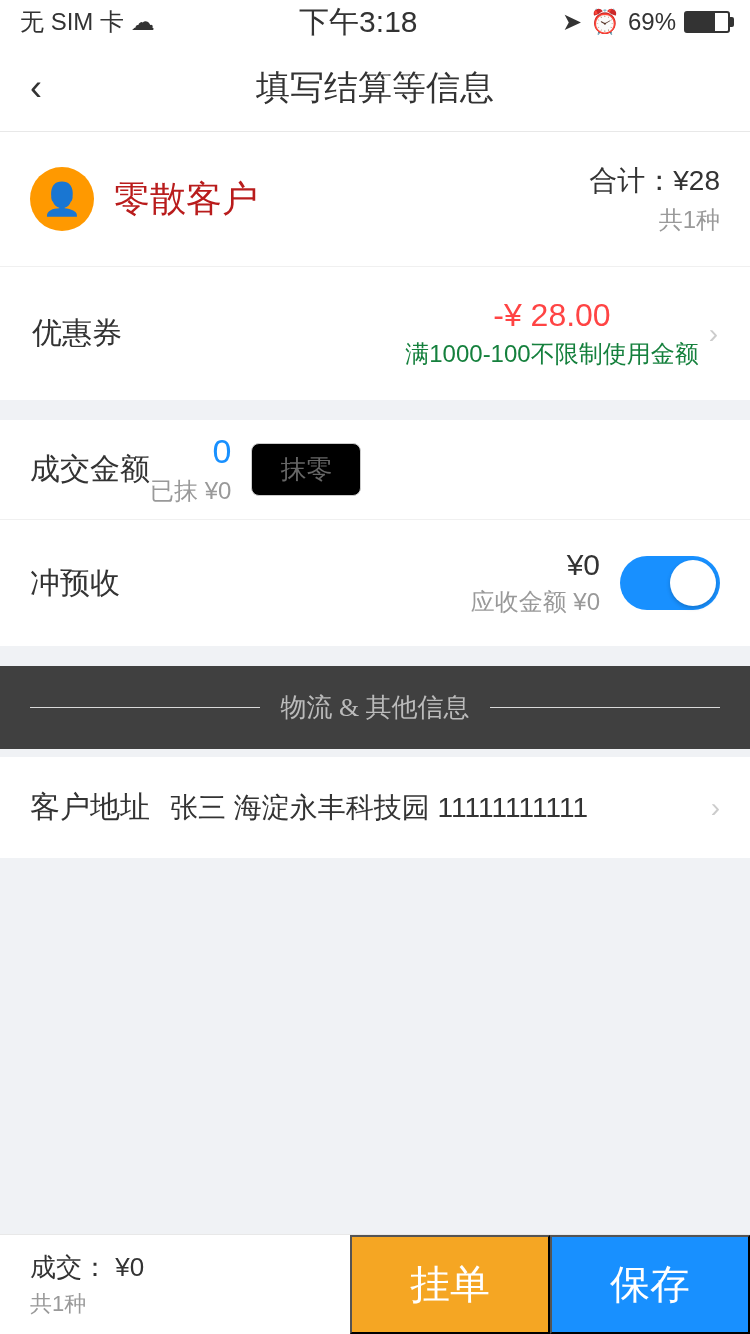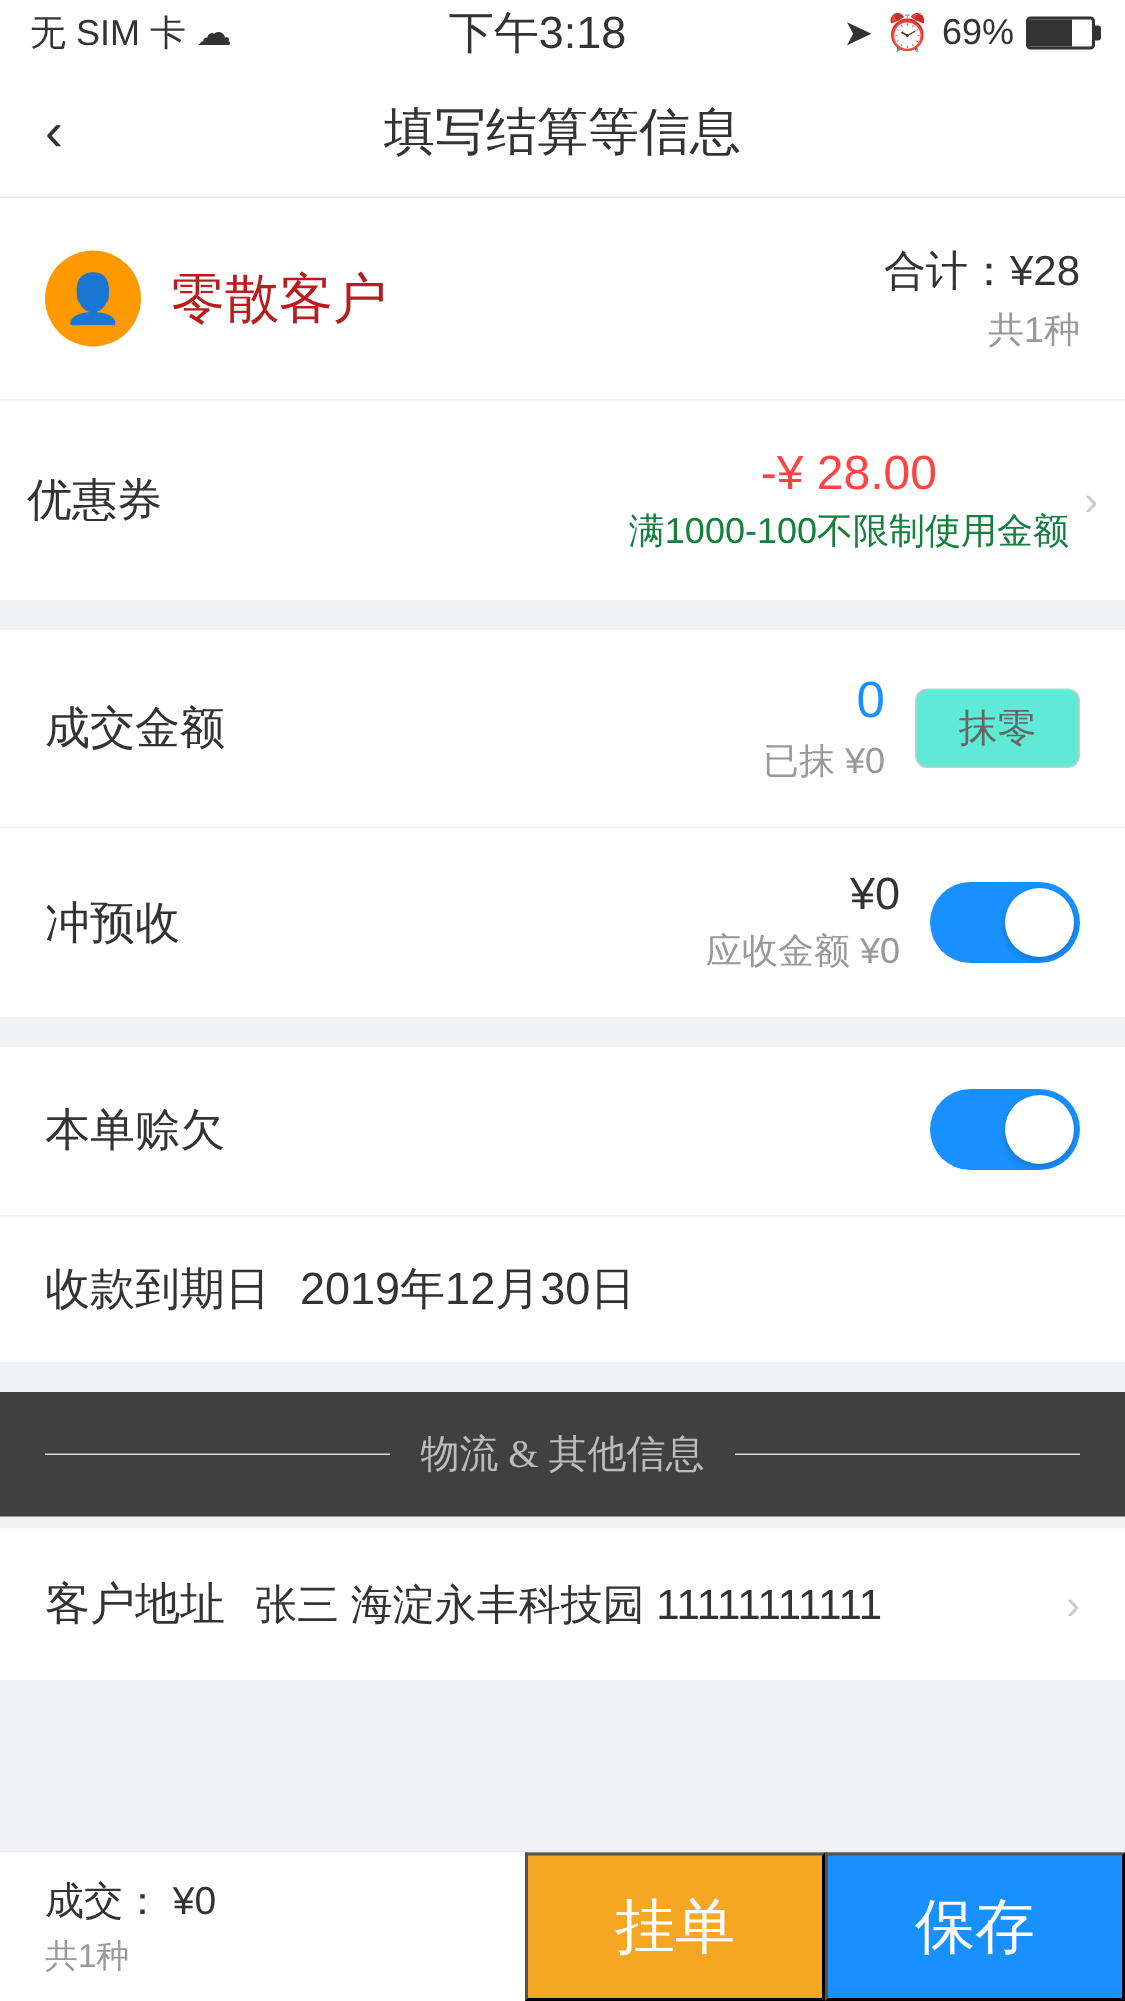--- a/index.html
+++ b/index.html
@@ -108,21 +108,21 @@
       color: #fff;
       font-size: 32px;
     }
     .customer-name { font-size: 36px; color: #b91c1c; }
     .customer-right { text-align: right; }
     .total-amount { font-size: 28px; color: #333; }
     .total-count { font-size: 24px; color: #999; margin-top: 4px; }
 
     
     .coupon-row {
-      padding: 30px 18px;
+      padding: 30px 32px;
       display: flex;
       align-items: center;
       justify-content: space-between;
       border-top: 1px solid #f0f0f0;
     }
     .coupon-label { font-size: 30px; color: #333; }
     .coupon-right { text-align: right; }
     .coupon-amount { font-size: 32px; color: #ff4444; font-weight: 500; text-align: center; }
     .coupon-desc { font-size: 24px; color: #15803d; margin-top: 4px; }
     .coupon-chevron {
@@ -133,41 +133,40 @@
     .coupon-right-wrap {
       display: flex;
       align-items: center;
     }
 
     
     .transaction-section {
       padding: 0 30px;
     }
     .transaction-row {
-      padding: 28px 0;
-      display: flex;
-      align-items: center;
-      justify-content: space-between;
+      padding: 12px 0;
+      display: flex;
+      align-items: center;
       border-bottom: 1px solid #f0f0f0;
     }
     .transaction-row:last-child { border-bottom: none; }
     .row-label { font-size: 30px; color: #333; }
     .row-right { display: flex; align-items: center; gap: 20px; }
     .transaction-amount {
       font-size: 34px;
       color: #1890ff;
       font-weight: 500;
     }
     .rounded-btn {
       border: 1px solid #ccc;
       border-radius: 8px;
       padding: 8px 28px;
       font-size: 26px;
       color: #666;
-      background: #5eead4;
+      background: #000000;
       cursor: pointer;
     }
     .sub-text { font-size: 24px; color: #999; margin-top: 4px; }
     .row-right-col { text-align: right; }
 
     
     .pre-collect-row {
       padding: 28px 30px;
       display: flex;
       align-items: center;
@@ -356,32 +355,20 @@
           <div style="font-size:30px;color:#333;text-align:right;">¥0</div>
           <div class="sub-text" style="text-align:right;">应收金额 ¥0</div>
         </div>
         <div class="toggle-switch">
           <div class="knob"></div>
         </div>
       </div>
     </div>
   </div>
 
-  <div class="card">
-    <div class="debit-section">
-      <span class="debit-label">本单赊欠</span>
-      <div class="toggle-switch">
-        <div class="knob"></div>
-      </div>
-    </div>
-    <div class="due-date-row">
-      <span class="due-date-label">收款到期日</span>
-      <span class="due-date-value">2019年12月30日</span>
-    </div>
-  </div>
 
   <div style="background:#404040;padding:24px 30px;font-family:Liberation Serif, serif;">
     <div class="divider-label-wrap">
       <hr class="divider-line-short">
       <span class="divider-label">物流 &amp; 其他信息</span>
       <hr class="divider-line-short">
     </div>
   </div>
 
   <div class="address-row card">

